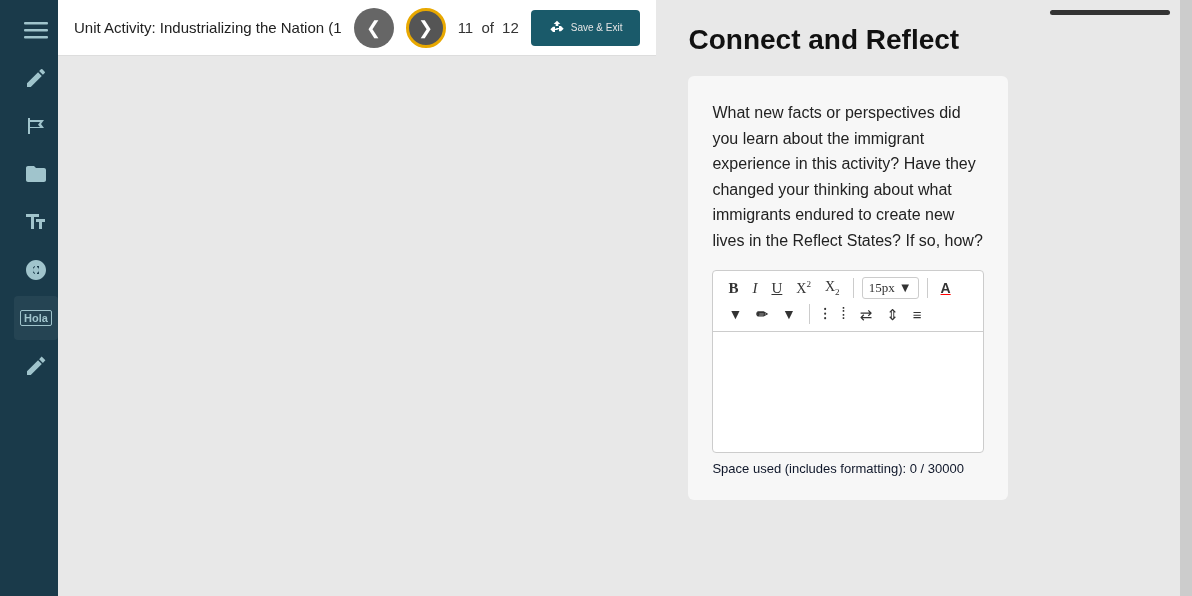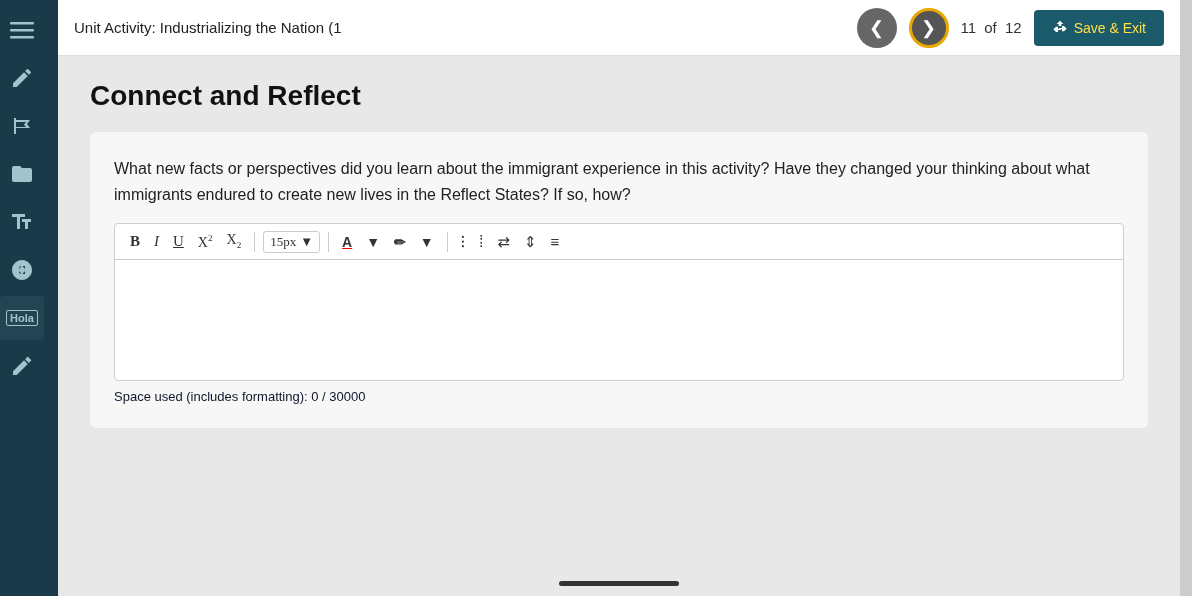--- a/index.html
+++ b/index.html
@@ -10,21 +10,21 @@
       height: 596px;
       overflow: hidden;
     }
 
     
     .sidebar {
       width: 58px;
       background: #1a3a4a;
       display: flex;
       flex-direction: column;
-      align-items: flex-start;
+      align-items: flex-end;
       padding-top: 8px;
       gap: 4px;
       flex-shrink: 0;
     }
     .sidebar-item {
       width: 44px;
       height: 44px;
       display: flex;
       align-items: center;
       justify-content: center;
@@ -35,21 +35,21 @@
     .sidebar-item svg {
       width: 24px;
       height: 24px;
       fill: #a0c4cc;
     }
 
     
     .main-area {
       flex: 1;
       display: flex;
-      flex-direction: column;
+      flex-direction: row;
       background: #e8e8e8;
     }
 
     
     .top-bar {
       height: 56px;
       background: #ffffff;
       display: flex;
       align-items: center;
       padding: 0 16px;
@@ -80,25 +80,25 @@
       border: 3px solid #e8a800;
     }
     .page-info {
       font-family: Arial, sans-serif;
       font-size: 15px;
       color: #333;
       white-space: nowrap;
     }
     .save-exit-btn {
       background: #1a5a6a;
-      color: #fde047;
+      color: #e5e5e5;
       border: none;
       padding: 10px 18px;
       border-radius: 4px;
-      font-size: 14px;
+      font-size: 10px;
       font-family: Arial, sans-serif;
       cursor: pointer;
       display: flex;
       align-items: center;
       gap: 6px;
       white-space: nowrap;
     }
 
     
     .content-area {

